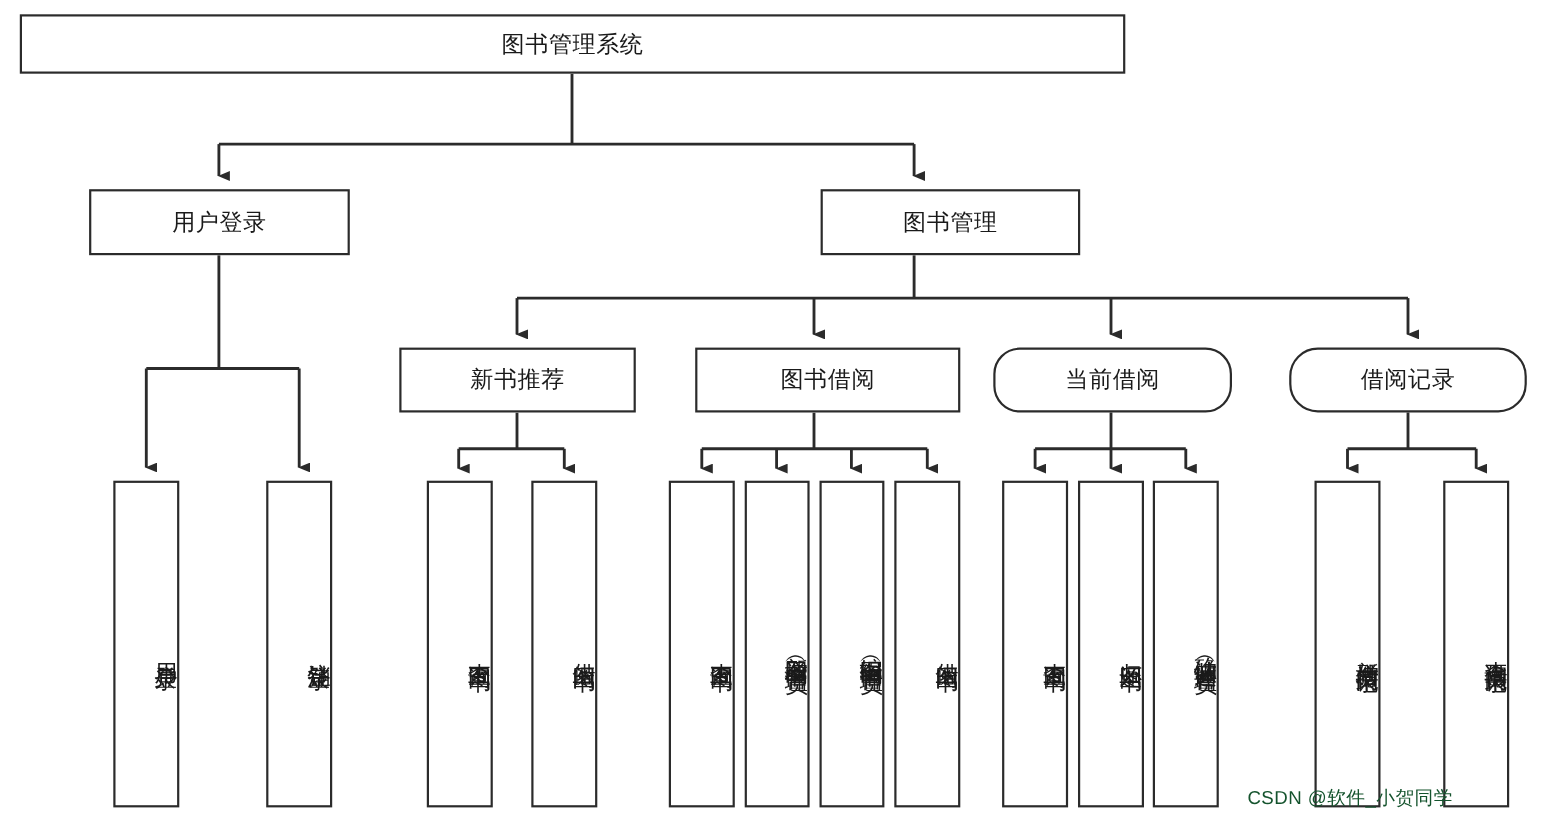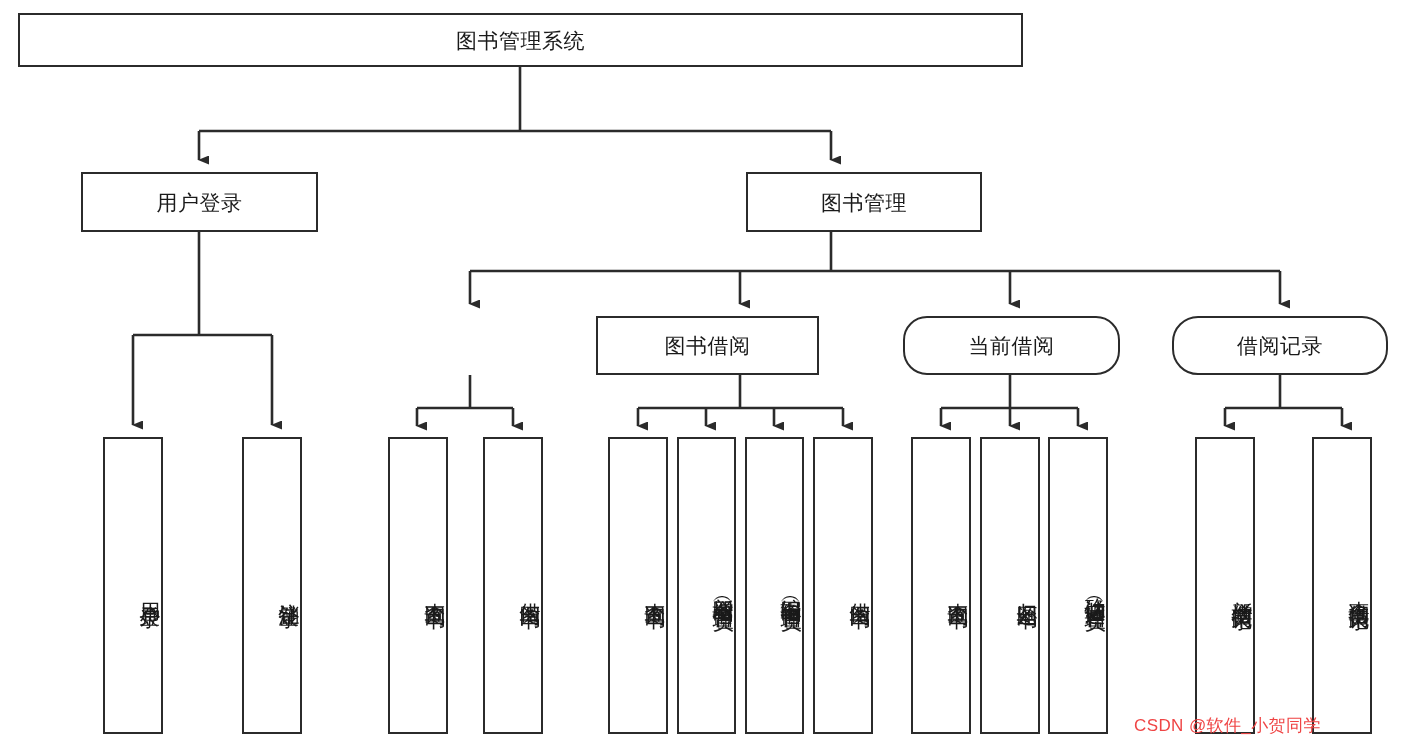--- a/index.html
+++ b/index.html
@@ -54,21 +54,21 @@
     justify-content: center;
   }
   .node-label {
     display: block;
   }
   .watermark {
     position: absolute;
     left: 1134px;
     top: 714px;
     font-size: 17px;
-    color: #ef4444;
+    color: #14532d;
     white-space: nowrap;
     z-index: 3;
     letter-spacing: 0.4px;
   }
 </style>
 </head>
 <body>
 
 <div id="canvas">
 
@@ -126,21 +126,24 @@
     <span class="node-label">图书管理系统</span>
   </div>
 
   <div class="node horiz" style="left:81px; top:172px; width:237px; height:60px;">
     <span class="node-label">用户登录</span>
   </div>
   <div class="node horiz" style="left:746px; top:172px; width:236px; height:60px;">
     <span class="node-label">图书管理</span>
   </div>
 
-  <div class="node horiz" style="left:596px; top:316px; width:223px; height:59px;">
+  <div class="node horiz" style="left:363px; top:316px; width:215px; height:59px;">
+    <span class="node-label">新书推荐</span>
+  </div>
+  <div class="node horiz" style="left:632px; top:316px; width:241px; height:59px;">
     <span class="node-label">图书借阅</span>
   </div>
   <div class="node horiz" style="left:903px; top:316px; width:217px; height:59px;border-radius:24px;">
     <span class="node-label">当前借阅</span>
   </div>
   <div class="node horiz" style="left:1172px; top:316px; width:216px; height:59px;border-radius:26px;">
     <span class="node-label">借阅记录</span>
   </div>
 
   <div class="node vert" style="left:103px; top:437px; width:60px; height:297px;">

